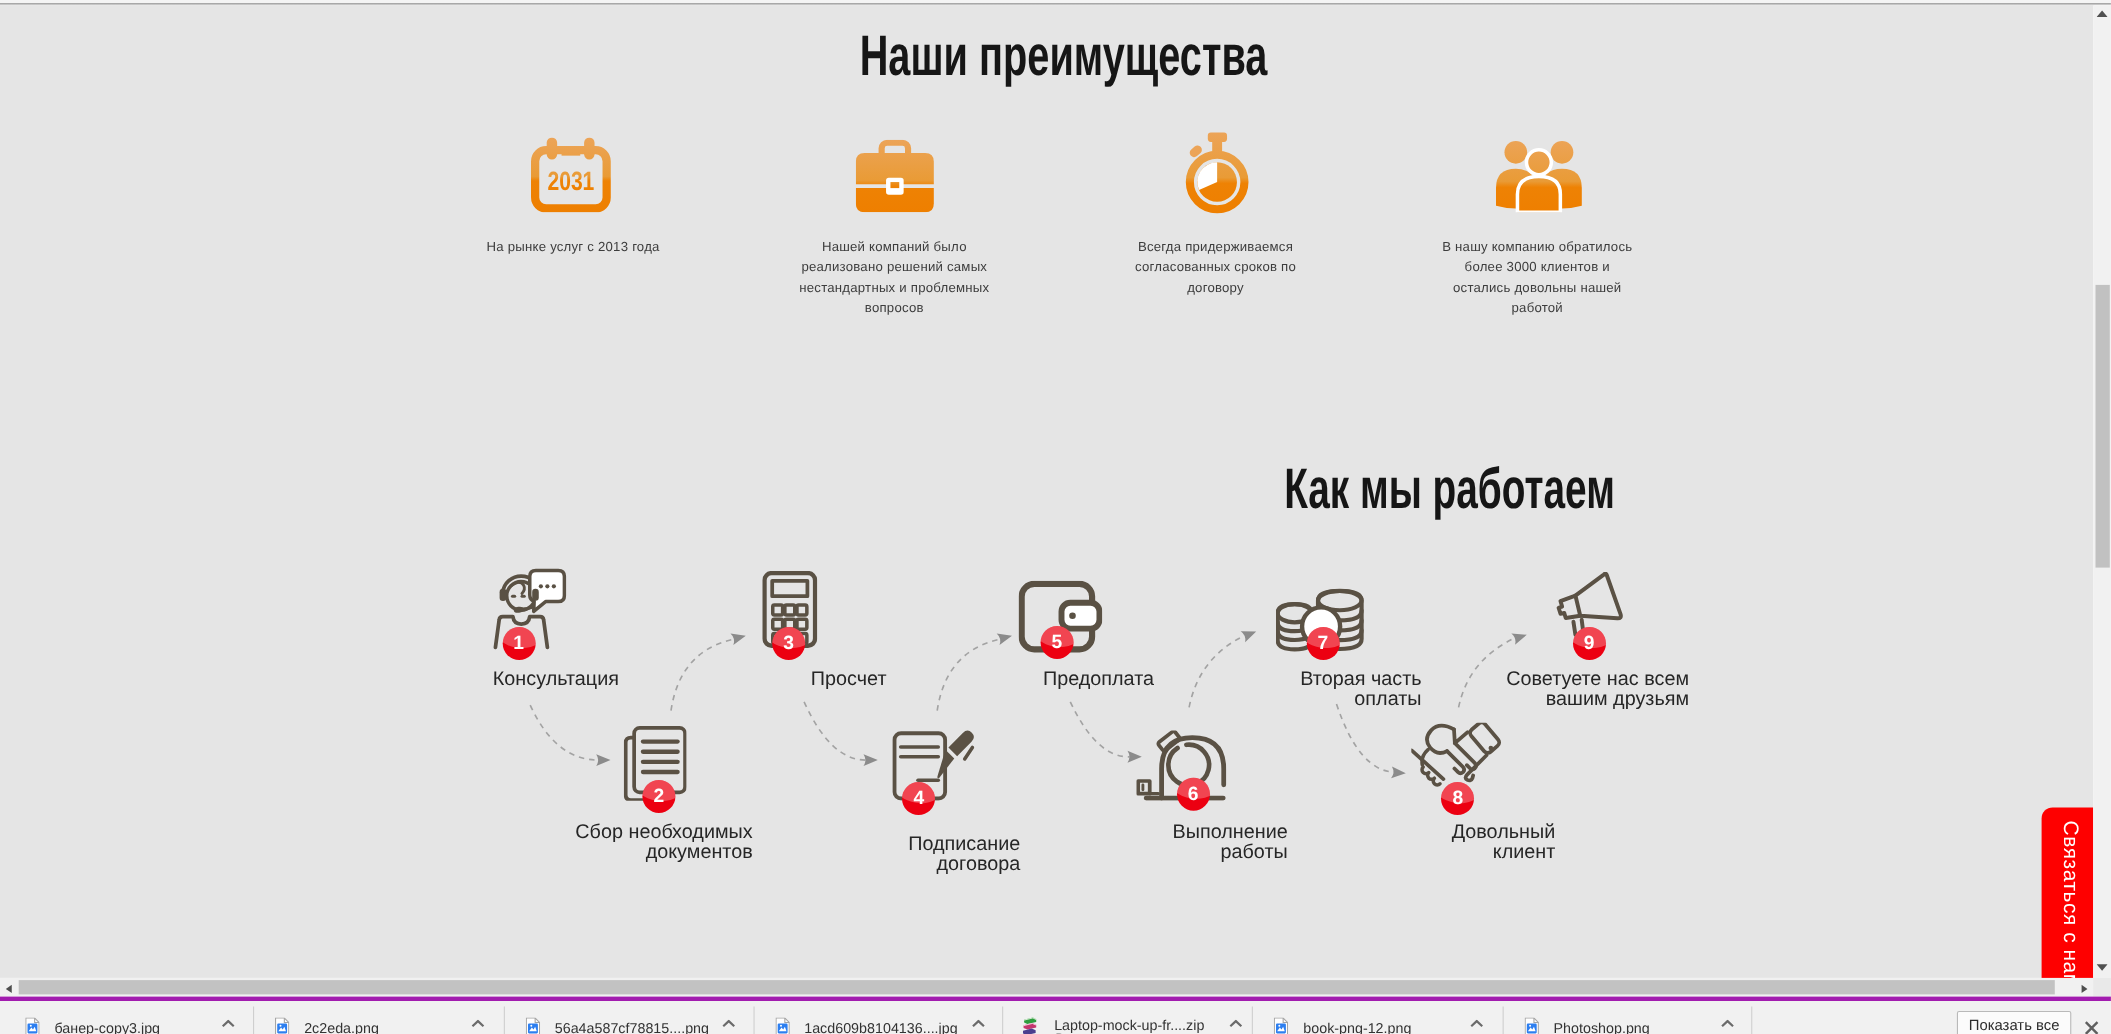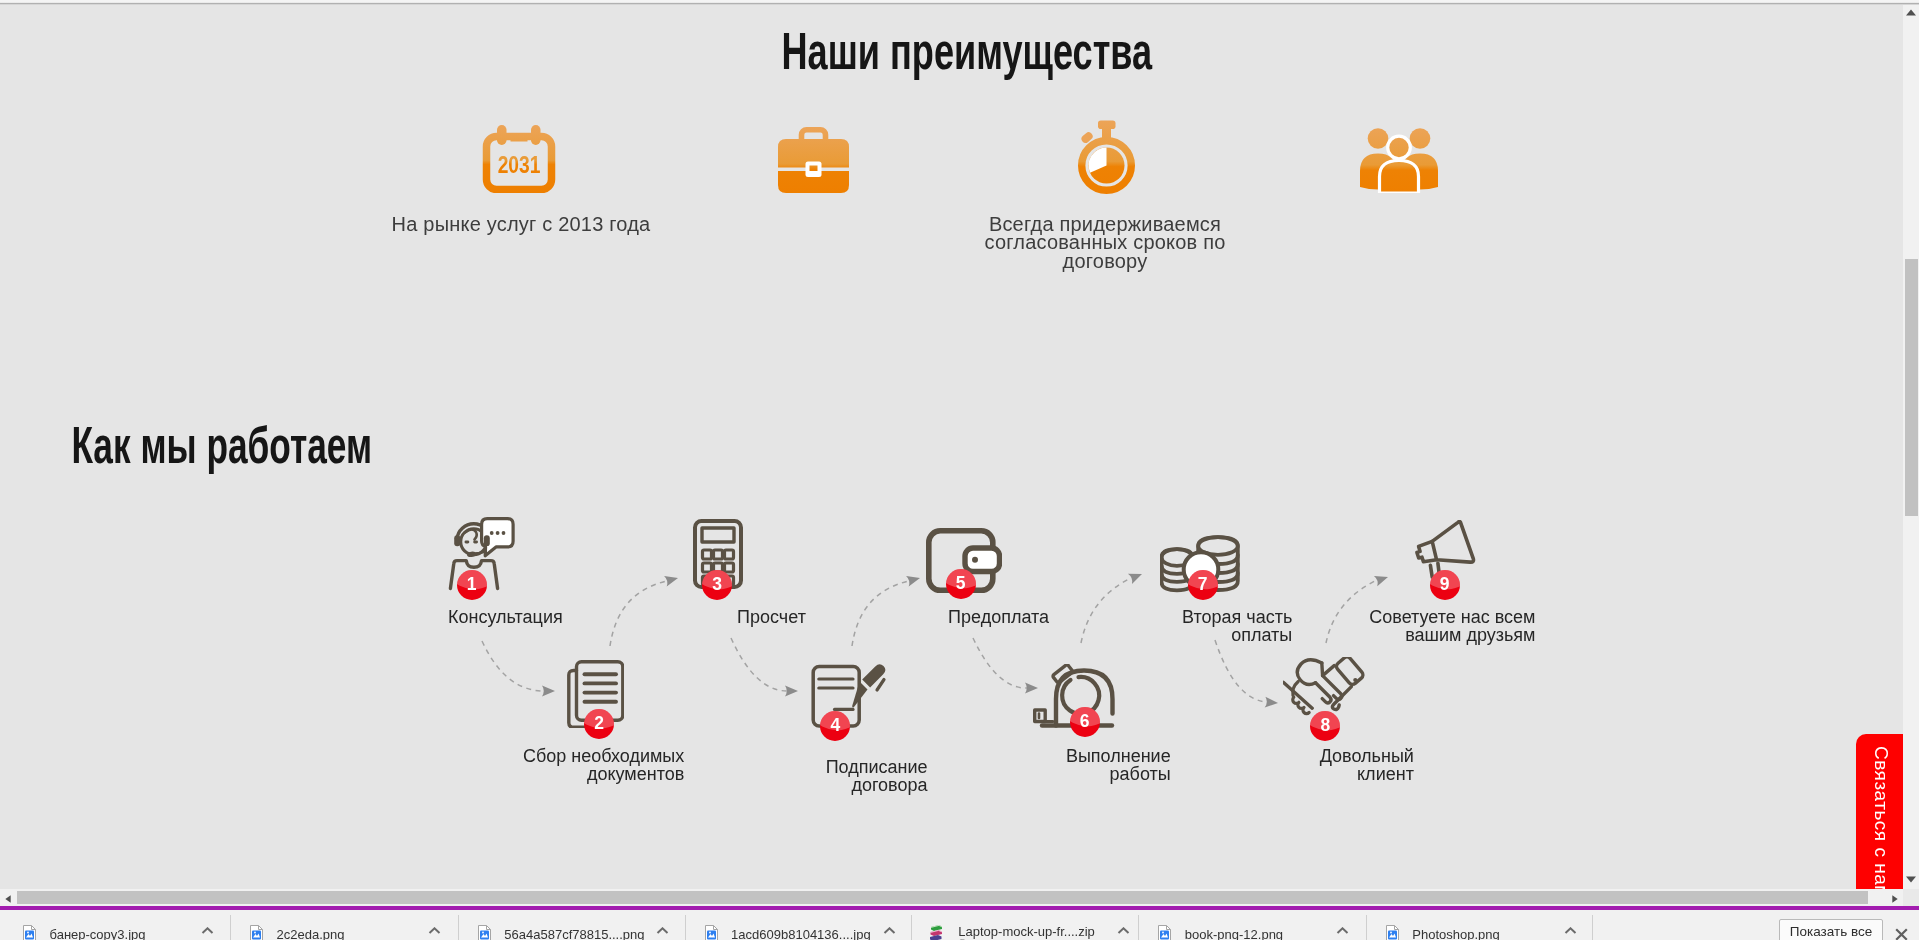--- a/index.html
+++ b/index.html
@@ -5,23 +5,23 @@
   * { margin:0; padding:0; box-sizing:border-box; }
   html,body { width:1919px; height:940px; overflow:hidden; background:#fff;
     font-family:"Liberation Sans", sans-serif; }
   .abs { position:absolute; }
   #topstrip { position:absolute; left:0; top:0; width:1919px; height:5px;
     background:linear-gradient(to bottom,#f4f4f4 0,#f4f4f4 2.4px,#a6a6a6 3.2px,#c9c9c9 4.2px,#e9e9e9 5px); }
   .title { position:absolute; font-weight:bold; color:#161616; white-space:nowrap;
     font-size:52px; line-height:1; }
   #t1 { left:0; top:24.5px; width:1919px; text-align:center; }
   #t1 span { display:inline-block; transform:scaleX(0.6945); transform-origin:center; }
-  #t2 { left:0; top:419px; width:1539px; text-align:left; }
+  #t2 { left:0; top:419px; width:1539px; text-align:right; }
   #t2 span { display:inline-block; transform:scaleX(0.678); transform-origin:center; }
-  .advtxt { position:absolute; width:280px; text-align:center; font-size:20px;
+  .advtxt { position:absolute; width:280px; text-align:center; font-size:12px;
     line-height:18.9px; color:#3d3d3d; top:214.5px; letter-spacing:.2px; }
   .lbl { position:absolute; width:180px; text-align:right; font-size:18px;
     line-height:18.4px; color:#262626; }
   .num { position:absolute; width:30px; height:30px; border-radius:50%; background:#ec0011; overflow:hidden;
     color:#fff; font-weight:bold; font-size:17.5px; text-align:center; line-height:29px; z-index:5; }
   .num::before { content:""; position:absolute; width:44px; height:29px; left:-7px; top:-10px;
     background:rgba(255,255,255,.27); border-radius:50%; transform:rotate(8deg); }
   #redtab { position:absolute; left:1856px; top:734px; width:47px; height:155px; background:#fe0000;
     border-radius:10px 0 0 0; color:#fff; overflow:hidden; }
   #redtab span { position:absolute; top:12px; left:14px; writing-mode:vertical-rl; font-size:19px;
@@ -103,21 +103,23 @@
     </linearGradient>
       </defs>
     <circle cx="19" cy="12.5" r="10.3" fill="url(#og4)"></circle>
     <path d="M1,61 V45 Q1,27.5 19,27.5 Q37,27.5 37,45 V61 Q19,66 1,61 Z" fill="url(#og4)"></path>
     <circle cx="61" cy="12.5" r="10.3" fill="url(#og4)"></circle>
     <path d="M43,61 V45 Q43,27.5 61,27.5 Q79,27.5 79,45 V61 Q61,66 43,61 Z" fill="url(#og4)"></path>
     <circle cx="40" cy="21.5" r="11.3" fill="url(#og4)" stroke="#fff" stroke-width="3.2"></circle>
     <path d="M20.5,67 V50.5 Q20.5,34.5 40,34.5 Q59.5,34.5 59.5,50.5 V67 Z" fill="url(#og4)" stroke="#fff" stroke-width="3.2"></path>
   </svg>
   <div class="advtxt" style="left:381px;">На рынке услуг с 2013 года</div>
+  <div class="advtxt" style="left:673px;">Нашей компаний было<br>реализовано решений самых<br>нестандартных и проблемных<br>вопросов</div>
   <div class="advtxt" style="left:965px;">Всегда придерживаемся<br>согласованных сроков по<br>договору</div>
+  <div class="advtxt" style="left:1257.5px;">В нашу компанию обратилось<br>более 3000 клиентов и<br>остались довольны нашей<br>работой</div>
   <svg class="abs" style="left:400px;top:500px" width="1150" height="320" viewBox="400 500 1150 320">
     <g fill="none" stroke="#a3a3a3" stroke-width="1.5" stroke-dasharray="5 4.5">
       <path d="M482,641 Q505,691 544,691"></path>
       <path d="M610,646 Q618,592 667,581"></path>
       <path d="M731,638 Q755,691 787,691"></path>
       <path d="M852,646 Q860,592 909,581"></path>
       <path d="M973,638 Q997,689 1027,688"></path>
       <path d="M1081,643 Q1090,598 1131,578"></path>
       <path d="M1215,640 Q1235,700 1267,702"></path>
       <path d="M1326,643 Q1335,600 1377,580"></path>

